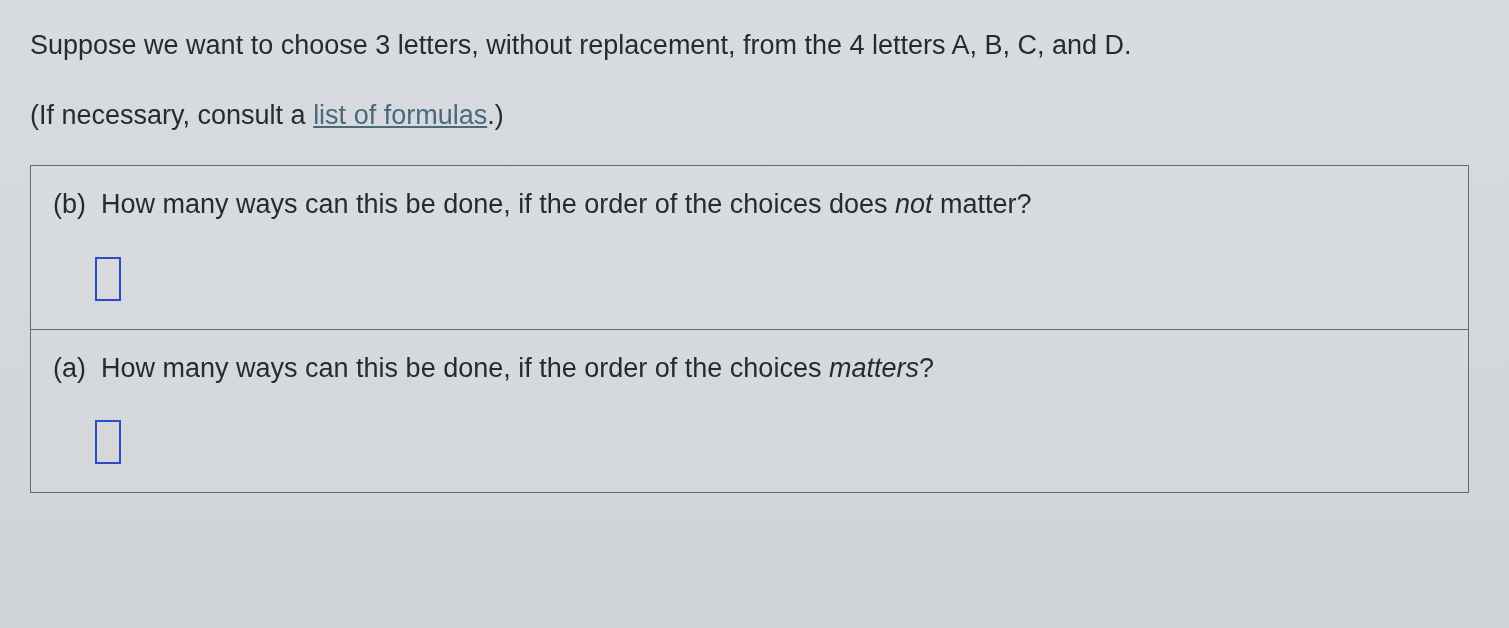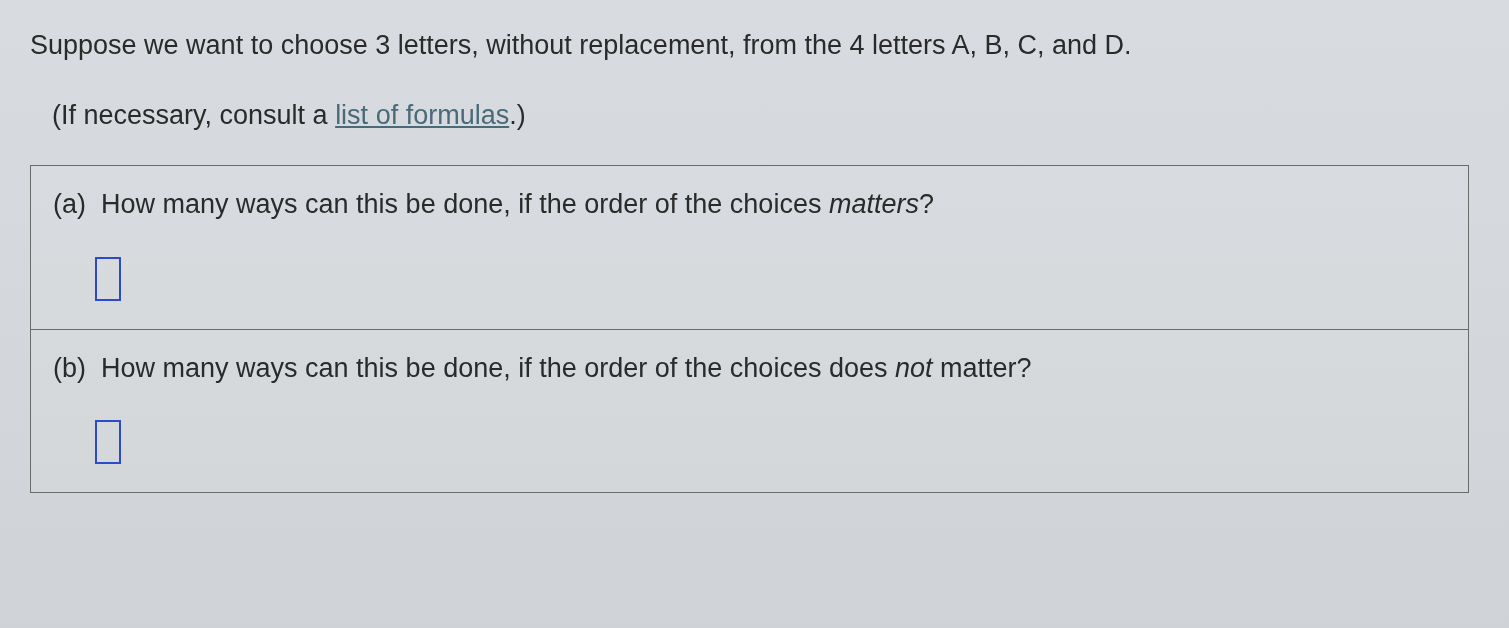--- a/index.html
+++ b/index.html
@@ -15,21 +15,20 @@
       padding: 25px 30px;
       color: #2a2a2a;
       font-size: 27px;
       line-height: 1.5;
     }
     .intro {
       margin-bottom: 29px;
     }
     .hint {
       margin-bottom: 30px;
-      margin-left: 22px;
     }
     .link {
       color: #4a6a7a;
       text-decoration: underline;
       cursor: pointer;
     }
     .question-container {
       border: 1px solid #6a6a6a;
       background: rgba(255,255,255,0.05);
       margin-right: 10px;
@@ -62,25 +61,25 @@
 <p class="intro">Suppose we want to choose 3 letters, without replacement, from the 4 letters A, B, C, and D.</p>
 
 <p class="hint">
   <span>(If necessary, consult a </span><a class="link">list of formulas</a><span>.)</span>
 </p>
 
 <div class="question-container">
 
   <div class="question-part">
     <p class="part-text">
-      <span>(a)</span>&nbsp;&nbsp;<span>How many ways can this be done, if the order of the choices </span><span class="italic">matters</span><span>?</span>
+      <span>(b)</span>&nbsp;&nbsp;<span>How many ways can this be done, if the order of the choices does </span><span class="italic">not</span><span> matter?</span>
     </p>
     <span class="answer-input"></span>
   </div>
 
   <div class="question-part">
     <p class="part-text">
-      <span>(b)</span>&nbsp;&nbsp;<span>How many ways can this be done, if the order of the choices does </span><span class="italic">not</span><span> matter?</span>
+      <span>(a)</span>&nbsp;&nbsp;<span>How many ways can this be done, if the order of the choices </span><span class="italic">matters</span><span>?</span>
     </p>
     <span class="answer-input"></span>
   </div>
 
 </div>
 
 </body></html>

